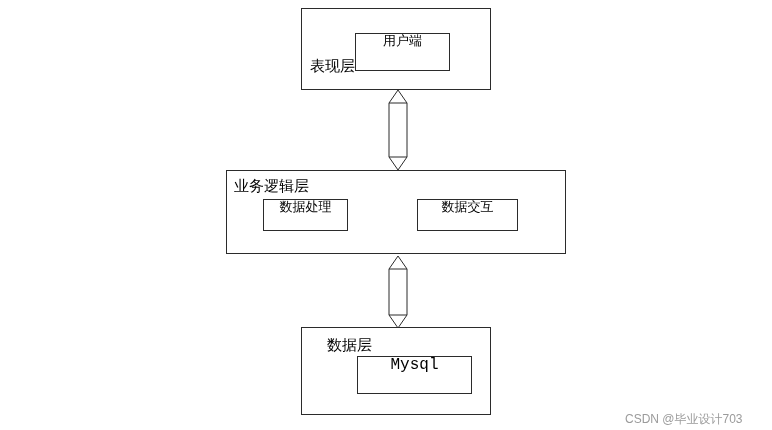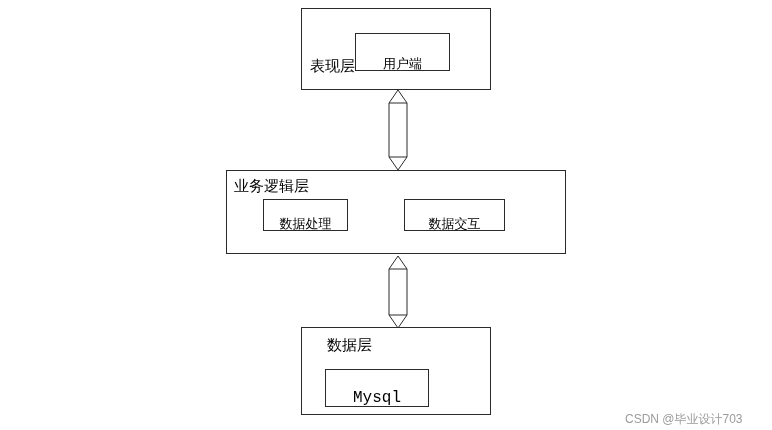--- a/index.html
+++ b/index.html
@@ -28,21 +28,21 @@
     line-height: 1;
     white-space: nowrap;
     font-family: "Liberation Sans", sans-serif;
   }
   .inner-box {
     position: absolute;
     box-sizing: border-box;
     border: 1px solid #2b2b2b;
     background: #ffffff;
     display: flex;
-    align-items: flex-end;
+    align-items: flex-start;
     justify-content: center;
   }
   .inner-label {
     color: #000000;
     font-size: 13px;
     line-height: 1;
     white-space: nowrap;
     font-family: "Liberation Sans", sans-serif;
   }
   .inner-label.big {
@@ -76,32 +76,32 @@
     <line x1="3" y1="13" x2="3" y2="67" stroke="#2b2b2b" stroke-width="1"></line>
     <line x1="21" y1="13" x2="21" y2="67" stroke="#2b2b2b" stroke-width="1"></line>
     <polygon points="12,80 3,67 21,67" fill="#ffffff" stroke="#2b2b2b" stroke-width="1"></polygon>
   </svg>
 
   <div class="box" style="left:226px; top:170px; width:340px; height:84px;"></div>
   <div class="layer-title" style="left:234px; top:178px;">业务逻辑层</div>
   <div class="inner-box" style="left:263px; top:199px; width:85px; height:32px;">
     <span class="inner-label">数据处理</span>
   </div>
-  <div class="inner-box" style="left:404px; top:199px; width:101px; height:32px;">
+  <div class="inner-box" style="left:417px; top:199px; width:101px; height:32px;">
     <span class="inner-label">数据交互</span>
   </div>
 
   <svg class="arrow" style="left:386px; top:256px;" width="24" height="72" viewBox="0 0 24 72">
     <polygon points="12,0 3,13 21,13" fill="#ffffff" stroke="#2b2b2b" stroke-width="1"></polygon>
     <line x1="3" y1="13" x2="3" y2="59" stroke="#2b2b2b" stroke-width="1"></line>
     <line x1="21" y1="13" x2="21" y2="59" stroke="#2b2b2b" stroke-width="1"></line>
     <polygon points="12,72 3,59 21,59" fill="#ffffff" stroke="#2b2b2b" stroke-width="1"></polygon>
   </svg>
 
   <div class="box" style="left:301px; top:327px; width:190px; height:88px;"></div>
   <div class="layer-title" style="left:327px; top:337px;">数据层</div>
-  <div class="inner-box" style="left:325px; top:356px; width:104px; height:38px;margin-top:13px;">
+  <div class="inner-box" style="left:357px; top:356px; width:115px; height:38px;">
     <span class="inner-label big">Mysql</span>
   </div>
 
   <div class="watermark" style="left:625px; top:411px;">CSDN @毕业设计703</div>
 
 </div>
 
 </body></html>

